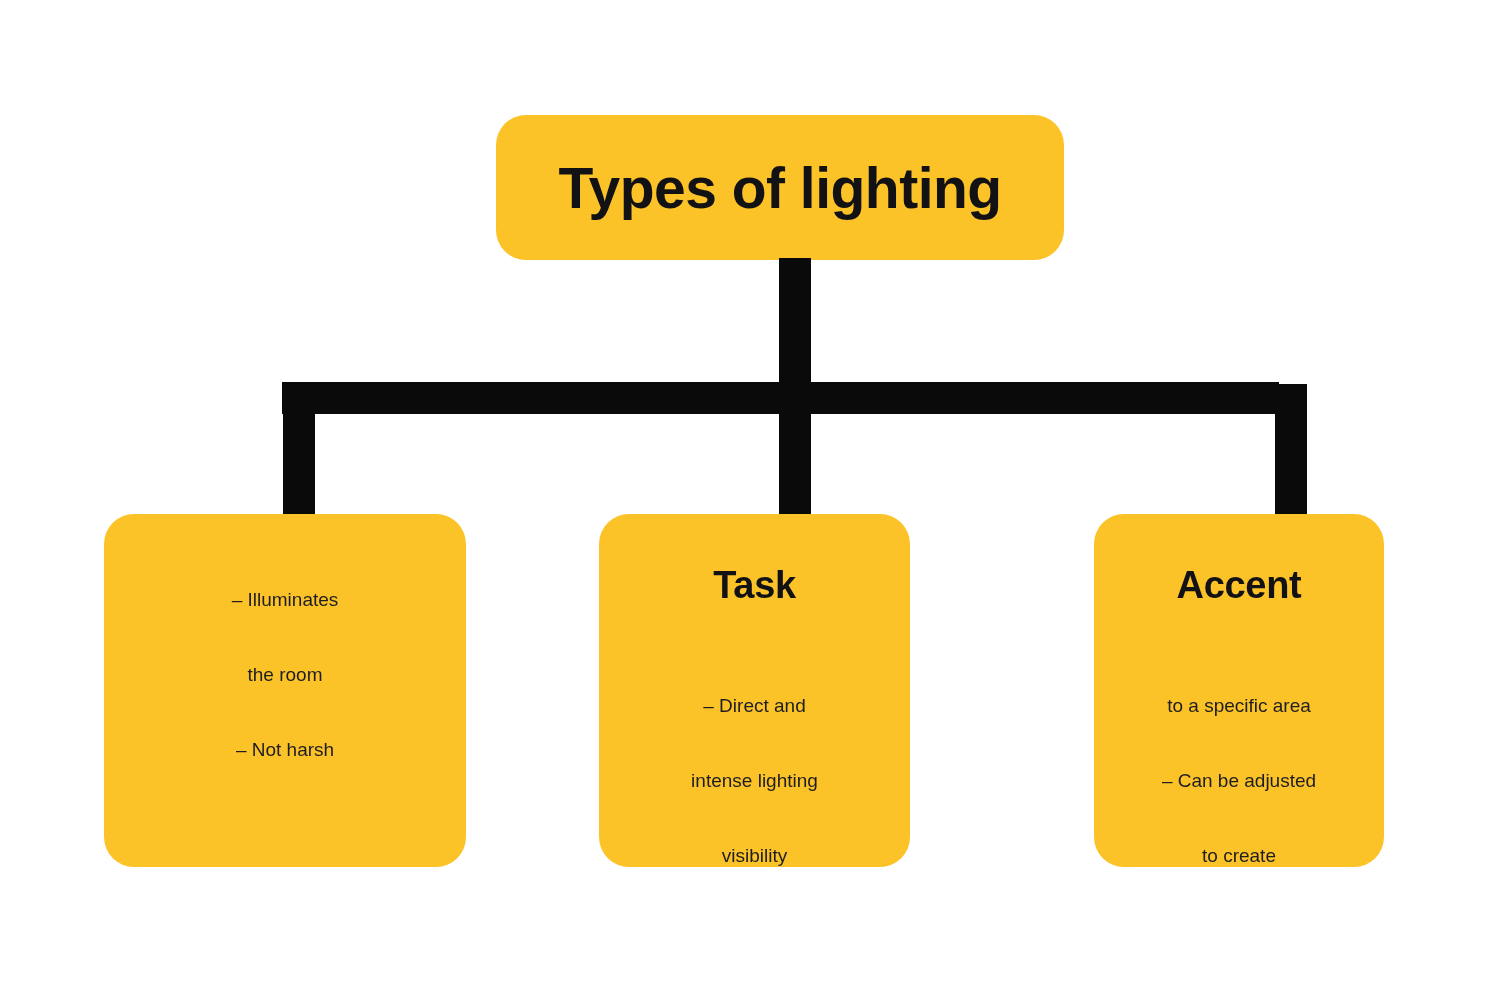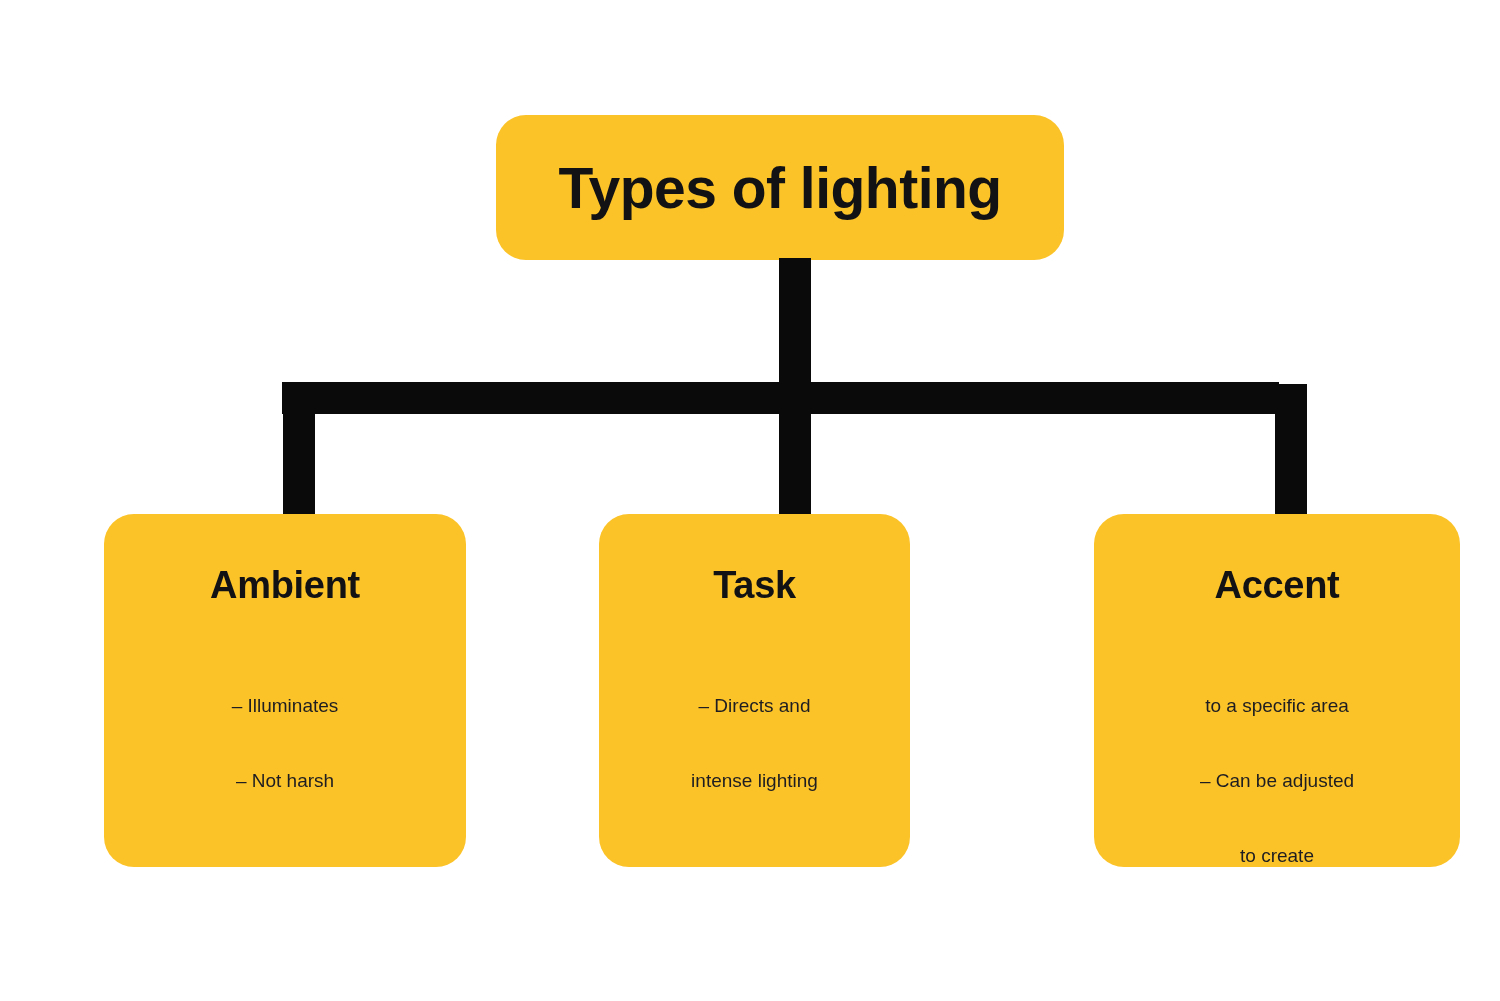--- a/index.html
+++ b/index.html
@@ -67,50 +67,51 @@
   }
   .child-node .body {
     font-size: 19px;
     font-weight: 400;
     color: var(--text-body);
     line-height: 43px;
   }
 
   #node-ambient { left: 72px;   width: 362px; }
   #node-task    { left: 567px;  width: 311px; }
-  #node-accent  { left: 1062px; width: 366px; }
+  #node-accent  { left: 1062px; width: 290px; }
 </style>
 </head>
 <body>
 
 <div class="canvas">
 
   <div class="node title-node">
     <div class="title-text">Types of lighting</div>
   </div>
 
   <div class="line v" style="left:747px; top:226px; height:126px;"></div>
   <div class="line h" style="left:250px; top:350px; width:997px;"></div>
   <div class="line v" style="left:251px; top:352px; height:132px;"></div>
   <div class="line v" style="left:747px; top:352px; height:132px;"></div>
   <div class="line v" style="left:1243px; top:352px; height:132px;"></div>
 
   <div class="node child-node" id="node-ambient">
-    <div class="heading">Ambient</div>
     <div class="body">
       <div>– Illuminates</div>
+      <div>the room</div>
       <div>– Not harsh</div>
     </div>
   </div>
 
   <div class="node child-node" id="node-task">
     <div class="heading">Task</div>
     <div class="body">
-      <div>– Directs and</div>
+      <div>– Direct and</div>
       <div>intense lighting</div>
+      <div>visibility</div>
     </div>
   </div>
 
   <div class="node child-node" id="node-accent">
     <div class="heading">Accent</div>
     <div class="body">
       <div>to a specific area</div>
       <div>– Can be adjusted</div>
       <div>to create</div>
     </div>

